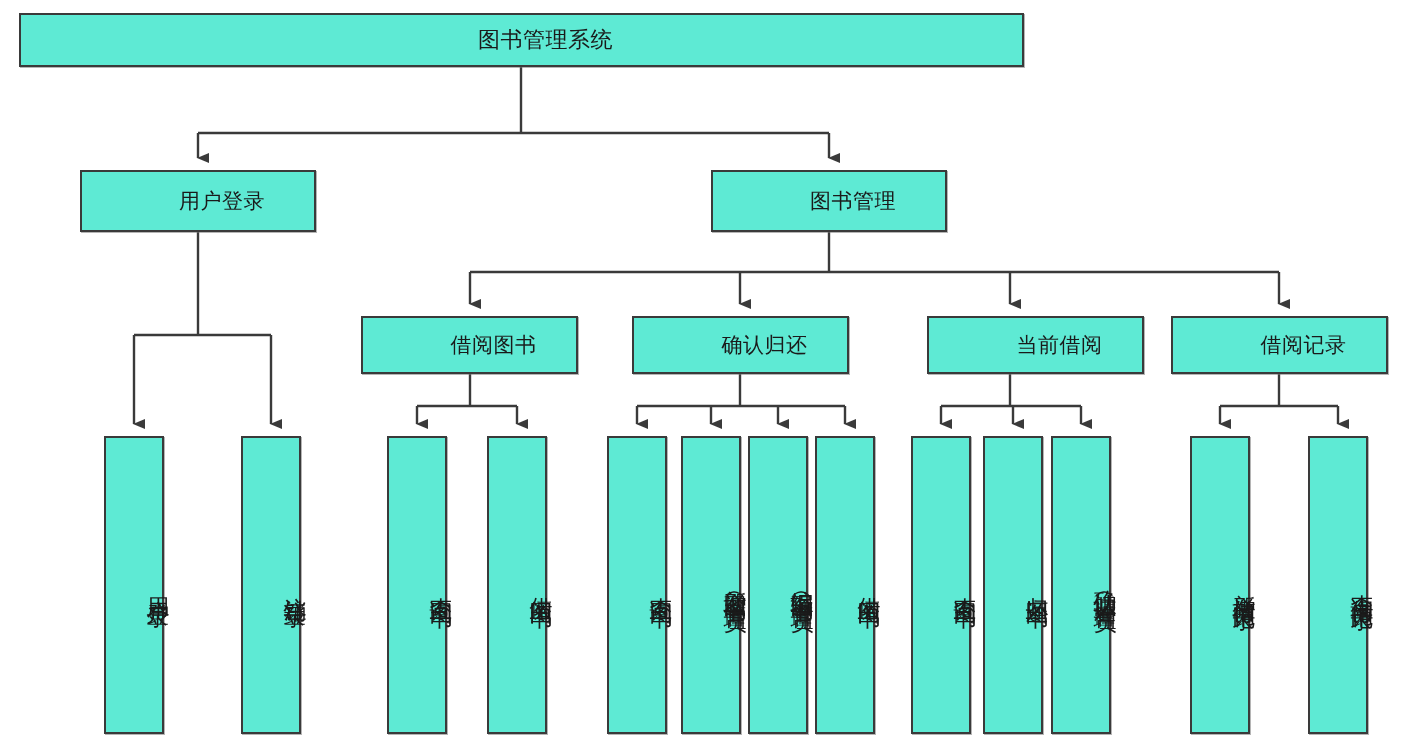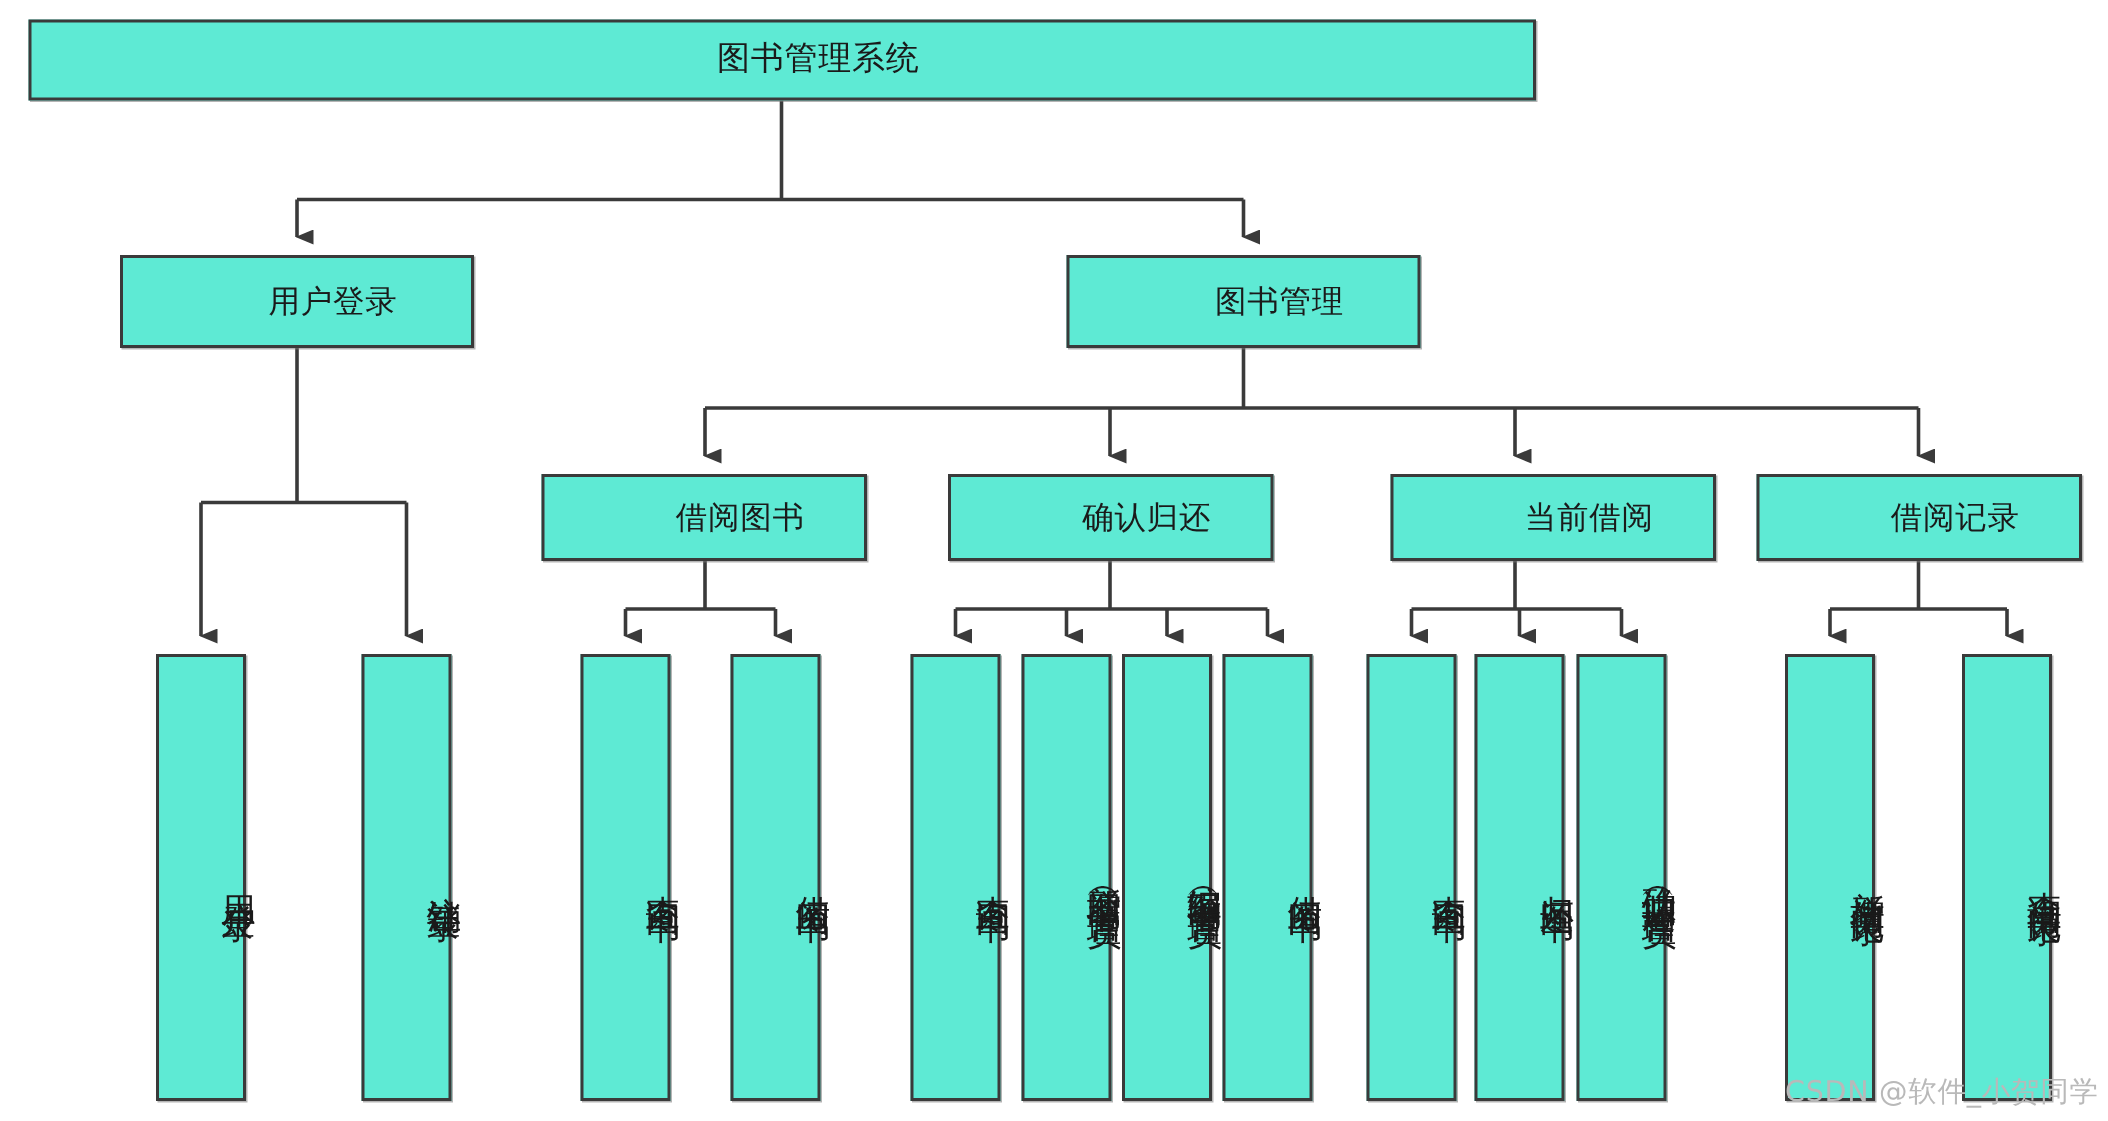--- a/index.html
+++ b/index.html
@@ -179,15 +179,14 @@
         <span class="node-label">确认归还（管理员）</span>
       </div>
       <div class="node vertical leaf" style="left: 1190px; top: 436px; width: 60px; height: 298px;">
         <span class="node-label">新增借阅记录</span>
       </div>
       <div class="node vertical leaf" style="left: 1308px; top: 436px; width: 60px; height: 298px;">
         <span class="node-label">查询借阅记录</span>
       </div>
     </div>
 
-  <div class="watermark" style="left: 1190px; top: 715px;">CSDN @软件_小贺同学</div>
 
 </div>
 
 </body></html>

